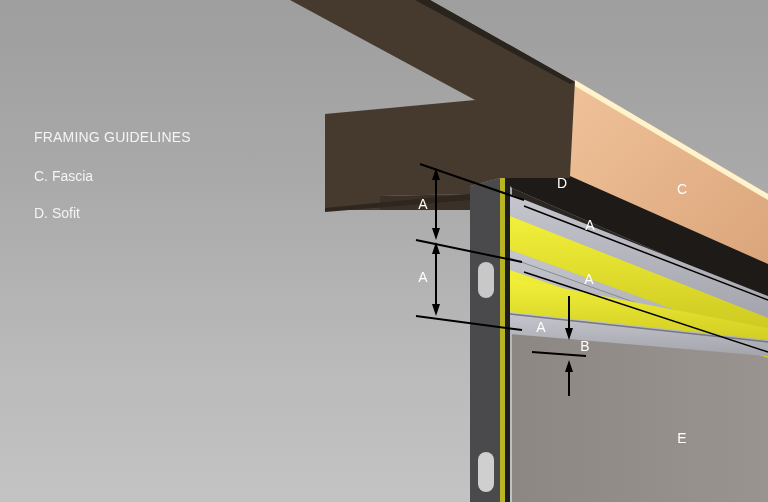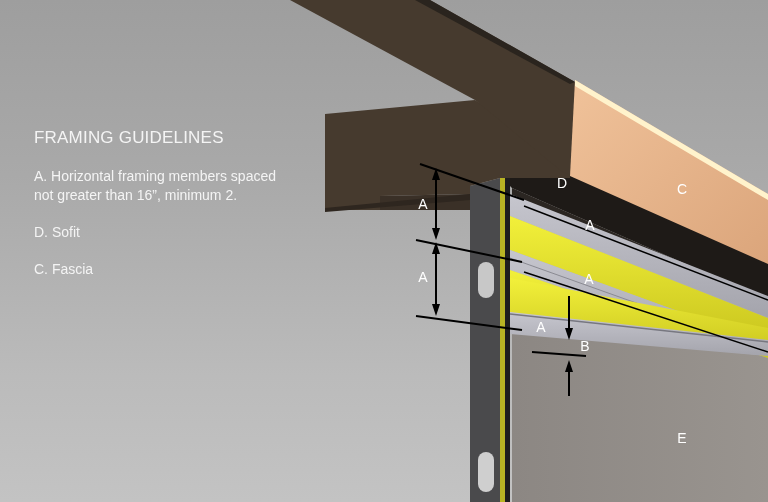--- a/index.html
+++ b/index.html
@@ -6,21 +6,21 @@
     body {
       width: 768px; height: 502px; overflow: hidden; position: relative;
       background: linear-gradient(180deg, #9e9e9e 0%, #a9a9a9 35%, #bbbbbb 75%, #c3c3c3 100%);
       font-family: "Liberation Sans", sans-serif;
     }
     #scene { position: absolute; left: 0; top: 0; width: 768px; height: 502px; }
     .guidelines {
       position: absolute; left: 34px; top: 128px; width: 320px;
       color: #f4f4f4; font-size: 14px; line-height: 19px;
     }
-    .guidelines .title { margin: 0 0 20px 0; font-size: 17px; font-weight: normal; letter-spacing: 0.2px; }
+    .guidelines .title { margin: 0 0 20px 0; font-size: 14px; font-weight: normal; letter-spacing: 0.2px; }
     .guidelines .item { margin: 0 0 18px 0; white-space: pre-line; }
     .label {
       position: absolute; color: #ffffff; font-size: 14px; line-height: 14px;
       transform: translate(-50%, -50%);
     }
   </style>
 </head>
 <body>
 
 <svg id="scene" viewBox="0 0 768 502" xmlns="http://www.w3.org/2000/svg">
@@ -110,24 +110,22 @@
     <line x1="569" y1="296" x2="569" y2="334"></line>
     <polygon points="569,340 565,328 573,328" stroke="none"></polygon>
     <line x1="532" y1="352" x2="586" y2="356"></line>
     <line x1="569" y1="366" x2="569" y2="396"></line>
     <polygon points="569,360 565,372 573,372" stroke="none"></polygon>
   </g>
 </svg>
 
 <div class="guidelines">
   <div class="title">FRAMING GUIDELINES</div>
-  <div class="item">A.  Horizontal framing members spaced
-not greater than 16”, minimum 2.</div>
+  <div class="item">C.  Fascia</div>
   <div class="item">D.  Sofit</div>
-  <div class="item">C.  Fascia</div>
 </div>
 
 <span class="label" style="left:423px;top:204px;">A</span>
 <span class="label" style="left:423px;top:277px;">A</span>
 <span class="label" style="left:590px;top:225px;">A</span>
 <span class="label" style="left:589px;top:279px;">A</span>
 <span class="label" style="left:541px;top:327px;">A</span>
 <span class="label" style="left:585px;top:346px;">B</span>
 <span class="label" style="left:682px;top:189px;">C</span>
 <span class="label" style="left:562px;top:183px;">D</span>

